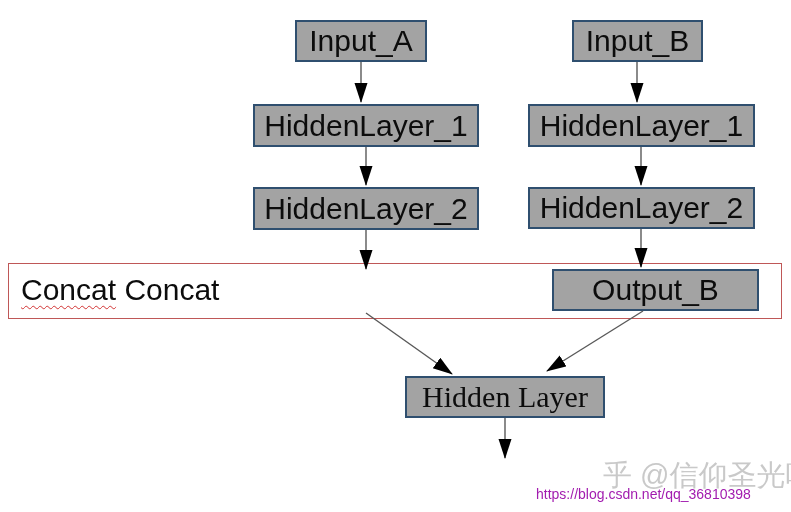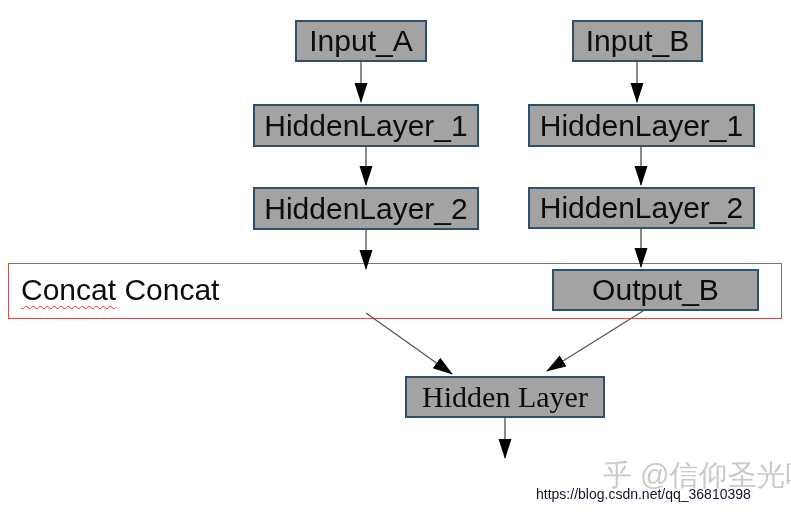--- a/index.html
+++ b/index.html
@@ -71,21 +71,21 @@
     white-space: nowrap;
     z-index: 5;
   }
   .wm-on-box { color: #ffffff; }
   .wm-rest   { color: #c9c9c9; }
   .watermark-url {
     position: absolute;
     left: 536px;
     top: 486px;
     font-size: 14px;
-    color: #0f172a;
+    color: #a21caf;
     white-space: nowrap;
     z-index: 5;
   }
 </style>
 </head>
 <body>
 
 <div class="stage">
 
   <div class="concat-rect"></div>

